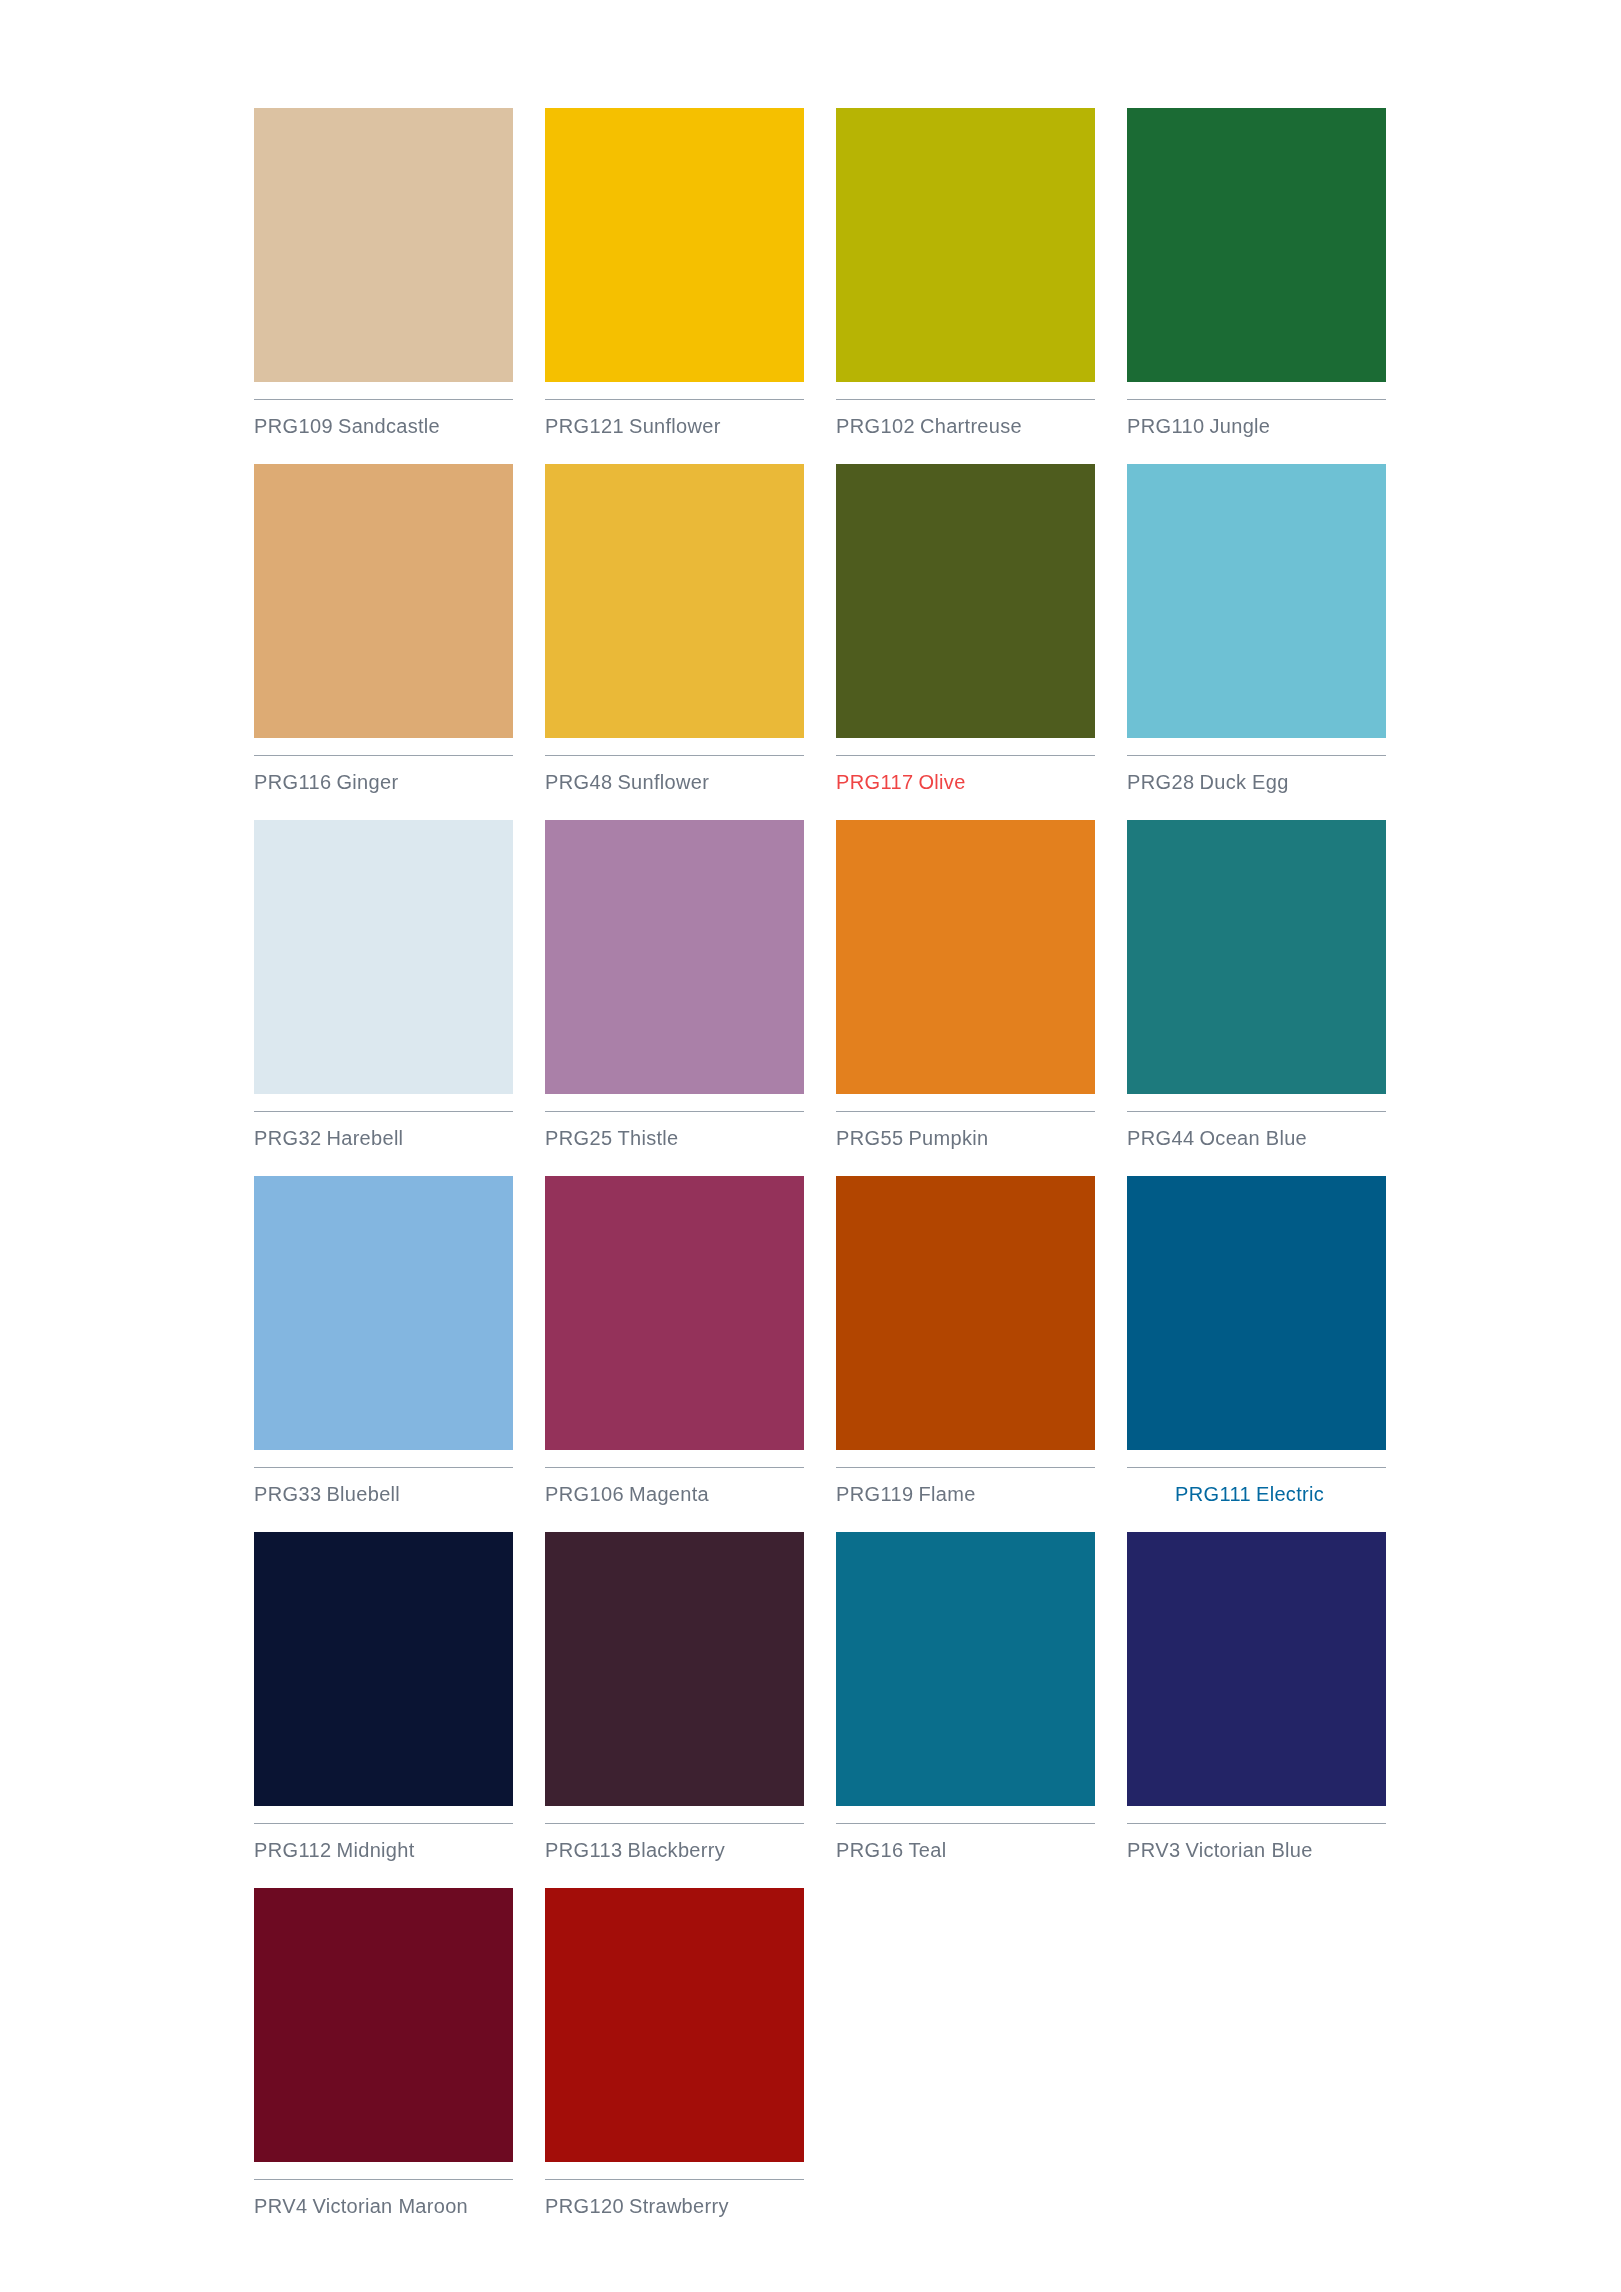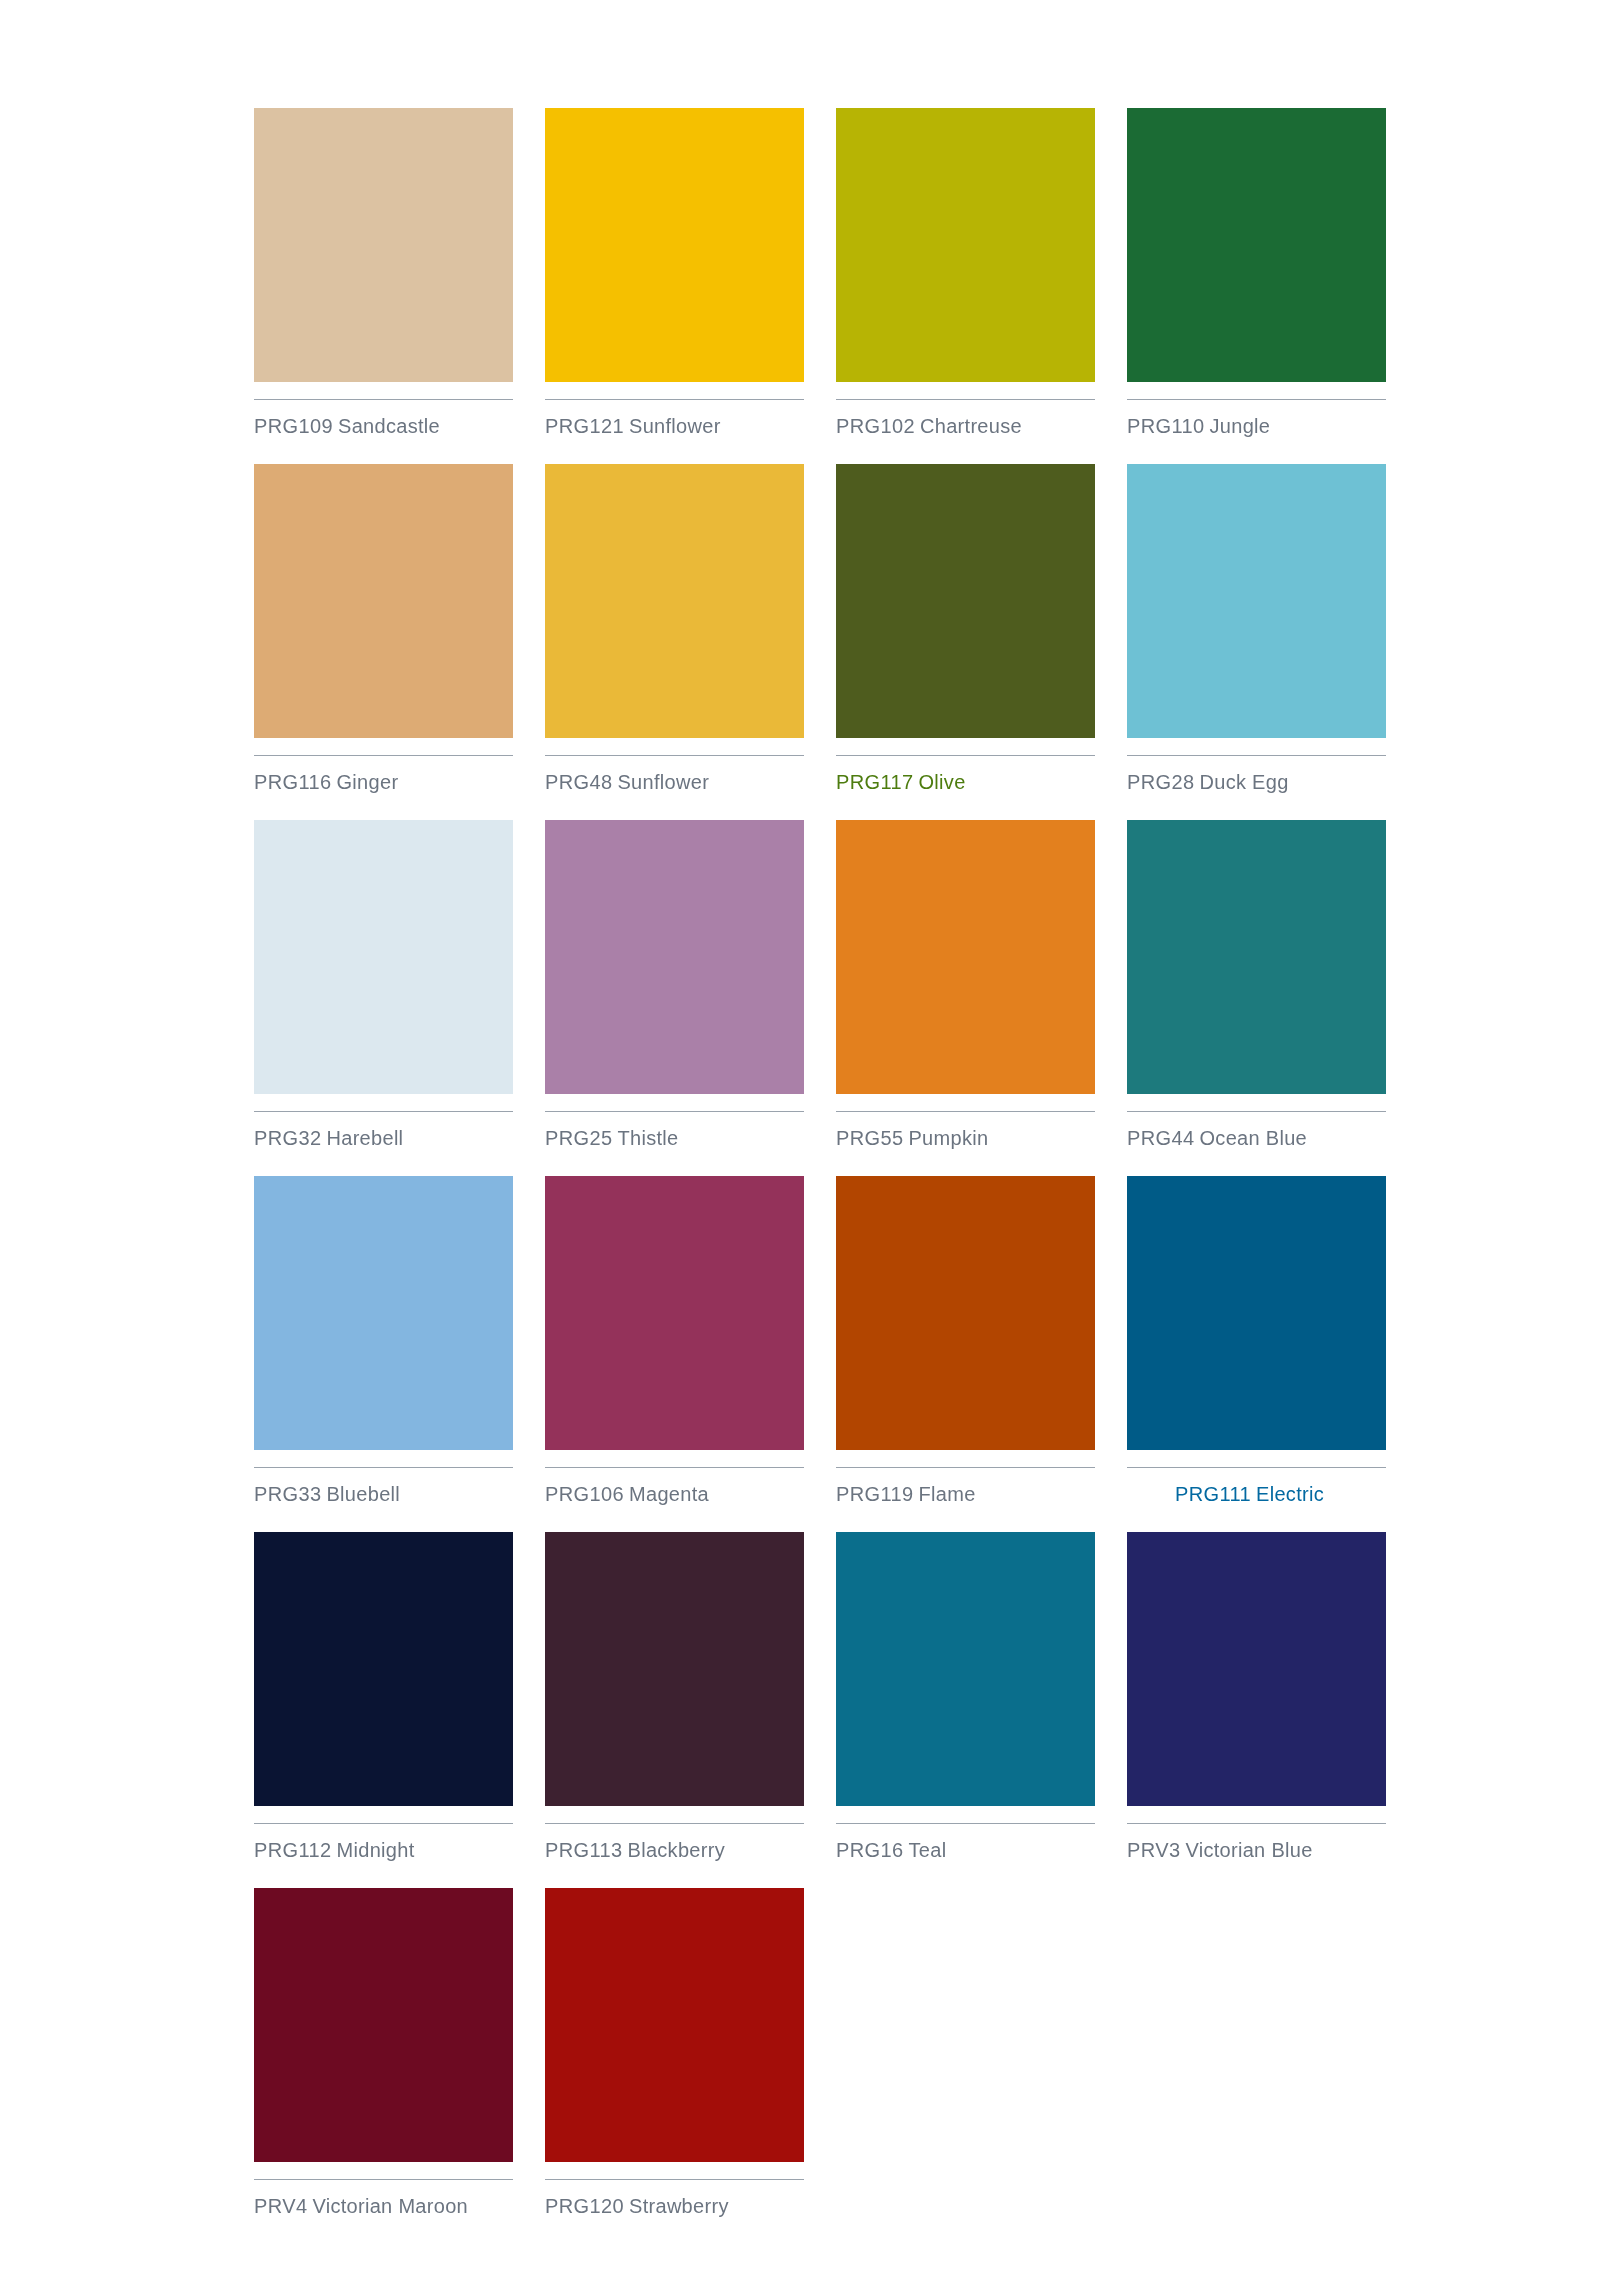--- a/index.html
+++ b/index.html
@@ -108,21 +108,21 @@
         <div class="swatch-label" style="color: rgb(107, 116, 128);"><span class="code">PRG116</span><span class="sep">&nbsp;</span><span class="name">Ginger</span></div>
       </div>
       <div class="swatch-cell">
         <div class="swatch-chip" style="background-color: rgb(234, 185, 56);"></div>
         <div class="swatch-rule" style="background-color: rgb(154, 163, 173);"></div>
         <div class="swatch-label" style="color: rgb(107, 116, 128);"><span class="code">PRG48</span><span class="sep">&nbsp;</span><span class="name">Sunflower</span></div>
       </div>
       <div class="swatch-cell">
         <div class="swatch-chip" style="background-color: rgb(78, 92, 30);"></div>
         <div class="swatch-rule" style="background-color: rgb(154, 163, 173);"></div>
-        <div class="swatch-label" style="color: #4d7c0f;"><span class="code">PRG117</span><span class="sep">&nbsp;</span><span class="name">Olive</span></div>
+        <div class="swatch-label" style="color: #ef4444;"><span class="code">PRG117</span><span class="sep">&nbsp;</span><span class="name">Olive</span></div>
       </div>
       <div class="swatch-cell">
         <div class="swatch-chip" style="background-color: rgb(110, 193, 212);"></div>
         <div class="swatch-rule" style="background-color: rgb(154, 163, 173);"></div>
         <div class="swatch-label" style="color: rgb(107, 116, 128);"><span class="code">PRG28</span><span class="sep">&nbsp;</span><span class="name">Duck Egg</span></div>
       </div>
       <div class="swatch-cell">
         <div class="swatch-chip" style="background-color: rgb(220, 232, 239);"></div>
         <div class="swatch-rule" style="background-color: rgb(154, 163, 173);"></div>
         <div class="swatch-label" style="color: rgb(107, 116, 128);"><span class="code">PRG32</span><span class="sep">&nbsp;</span><span class="name">Harebell</span></div>

